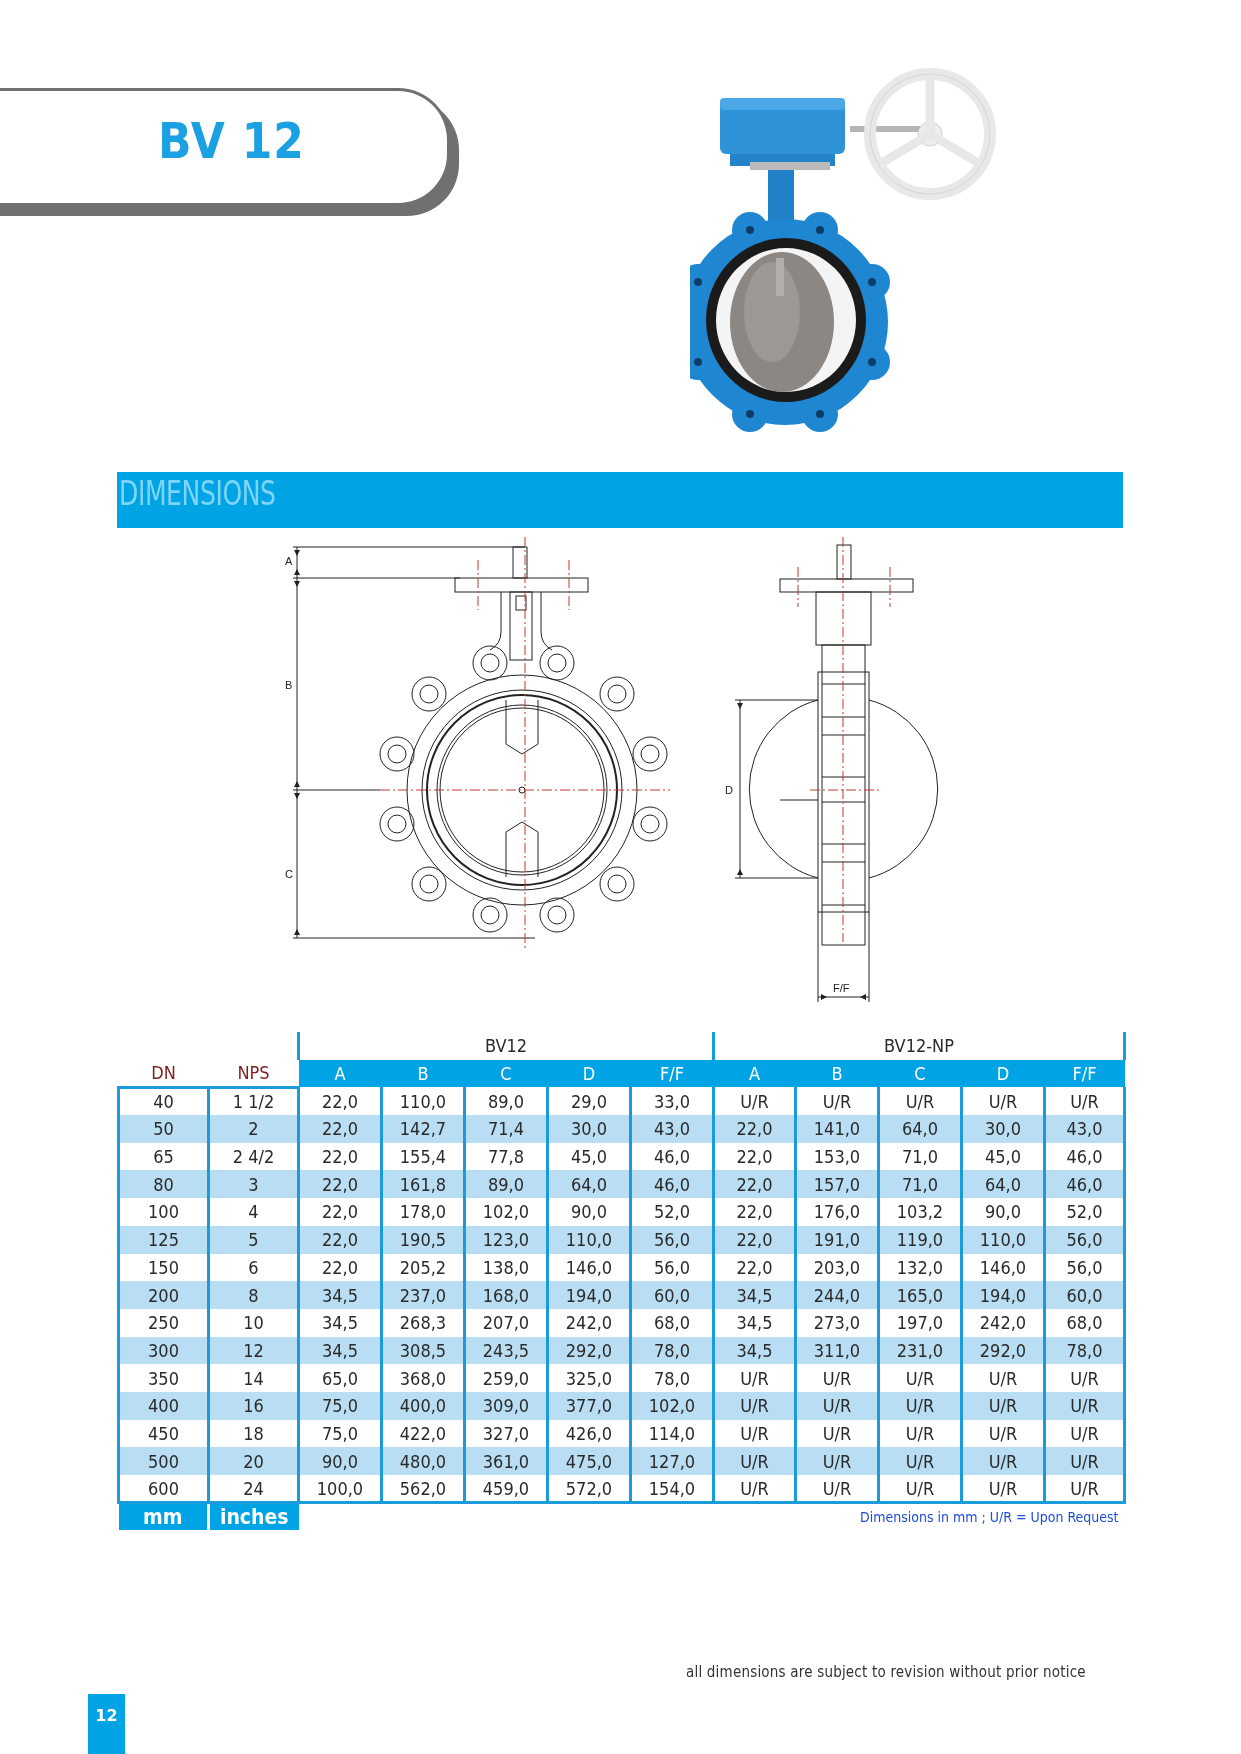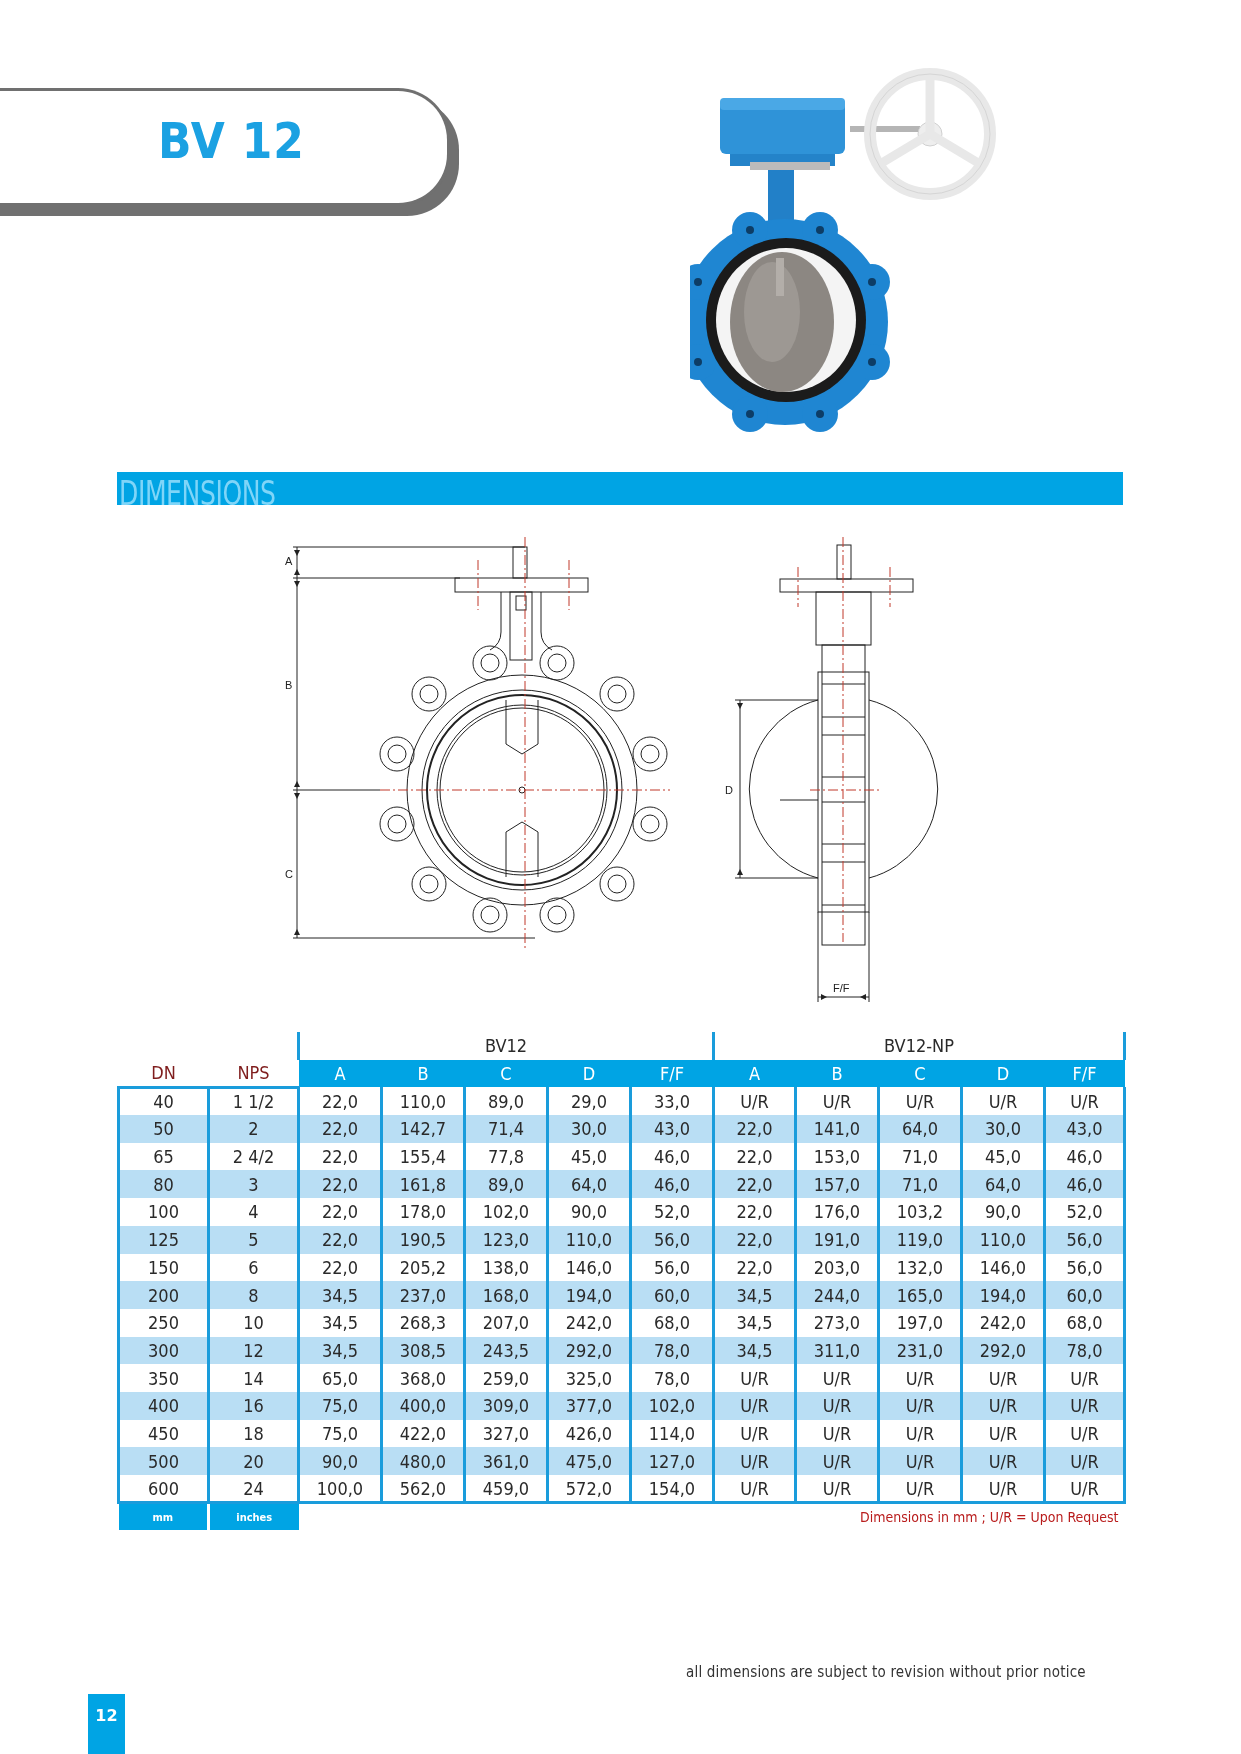--- a/index.html
+++ b/index.html
@@ -15,21 +15,21 @@
   .title-text {
     position: absolute; left: 158px; top: 112px;
     font-family: "DejaVu Sans", sans-serif; font-size: 50px; font-weight: bold;
     color: #1ba1e2; letter-spacing: 1px;
     transform: scaleX(0.88); transform-origin: left center;
   }
 
   .product-photo { position: absolute; left: 690px; top: 62px; width: 310px; height: 390px; }
 
   .section-bar {
-    position: absolute; left: 117px; top: 472px; width: 1006px; height: 33px;
+    position: absolute; left: 117px; top: 472px; width: 1006px; height: 56px;
     background: #00a4e4;
   }
   .section-bar span {
     position: absolute; left: 2px; top: 1px; font-size: 34px; color: #7fd5f8;
     font-family: "DejaVu Sans Condensed", "DejaVu Sans", sans-serif;
     transform: scaleX(0.82); transform-origin: left center; letter-spacing: -0.5px;
   }
 
   .drawing { position: absolute; }
 
@@ -39,22 +39,22 @@
   table.dims td, table.dims th { text-align: center; height: 27.7px; font-size: 18px; font-weight: normal; color: #2a2a2a; }
   .group-row th { height: 31px; font-weight: bold; font-size: 16px; color: #222; vertical-align: bottom; padding-bottom: 4px; }
   .hdr-row th { height: 27px; font-weight: bold; font-size: 17px; }
   .hdr-row th.blue { background: #00a4e4; color: #ffffff; }
   .hdr-row th.plain { color: #7f1d1d; }
   .cell { border-left: 3px solid #1a9cdb; border-right: 3px solid #1a9cdb; }
   tr.odd td { background: #ffffff; }
   tr.even td { background: #b9def4; }
   .tbl-bottom td { border-bottom: 3px solid #1a9cdb; }
   .unit-row td { height: 28px; }
-  .unit-row td.unit { background: #00a4e4; color: #ffffff; font-weight: bold; font-size: 11px; }
-  .unit-row td.note { text-align: right; font-size: 14px; color: #b91c1c; padding-right: 6px; }
+  .unit-row td.unit { background: #00a4e4; color: #ffffff; font-weight: bold; font-size: 21px; }
+  .unit-row td.note { text-align: right; font-size: 14px; color: #1d4ed8; padding-right: 6px; }
 
   .footer-note {
     position: absolute; left: 686px; top: 1663px; font-size: 15px; color: #333;
     font-family: "DejaVu Sans Condensed", "DejaVu Sans", sans-serif; letter-spacing: 0.2px;
   }
   .page-num {
     position: absolute; left: 88px; top: 1694px; width: 37px; height: 60px;
     background: #00a4e4; color: #ffffff; font-size: 16px; font-weight: bold;
     text-align: center; padding-top: 12px;
   }

